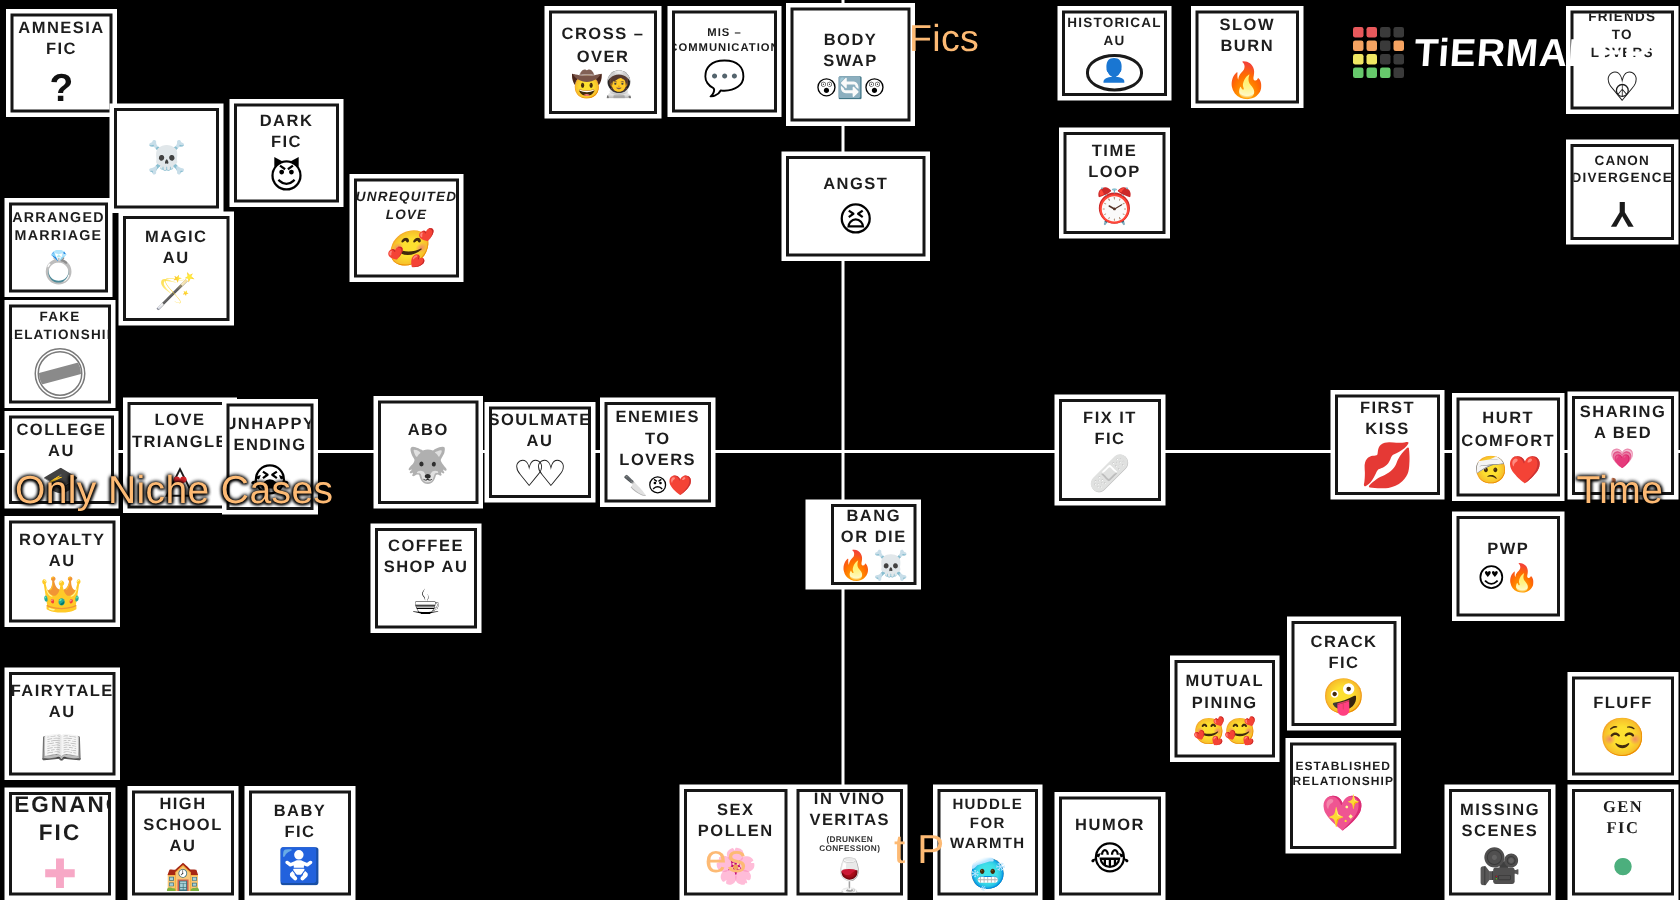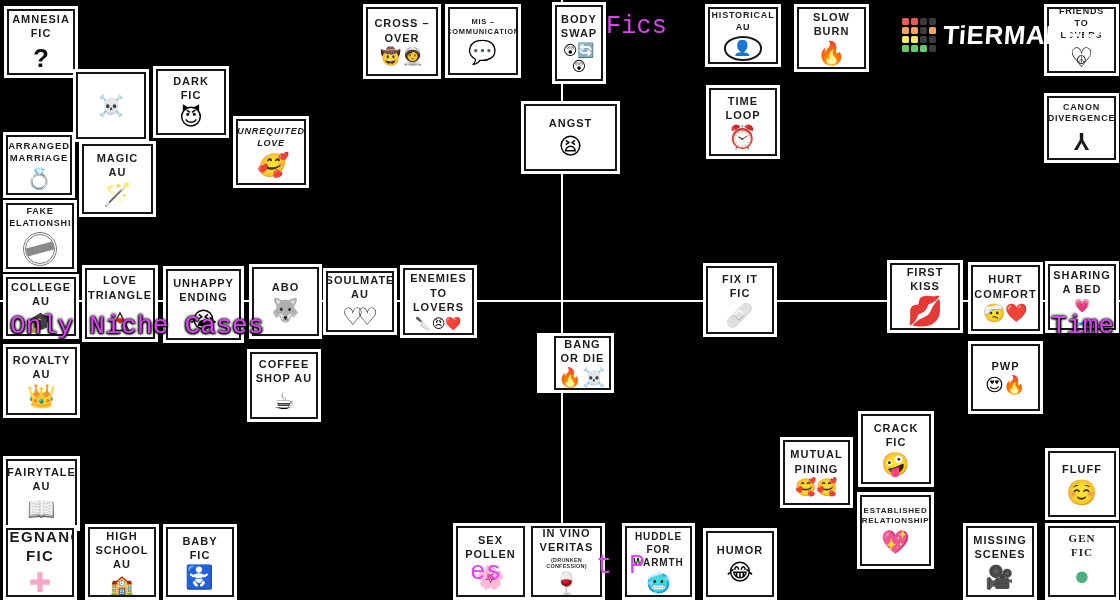--- a/index.html
+++ b/index.html
@@ -44,23 +44,22 @@
   .glyph.stamp{
     width:28px;height:28px;border:3px double #7a7a7a;border-radius:50%;
     position:relative;overflow:hidden;
   }
   .glyph.stamp::after{
     content:"";position:absolute;left:-5px;right:-5px;top:10px;height:8px;
     background:#8a8a8a;transform:rotate(-15deg);
   }
   
   .overlay-label{
-    position:absolute;color:#d946ef;font-size:26px;letter-spacing:.01em;z-index:30;
+    position:absolute;color:#fdba74;font-size:26px;letter-spacing:.01em;z-index:30;
     white-space:nowrap;
-    font-family:Liberation Mono, monospace;
   }
   .overlay-label.outlined{
     text-shadow:0 0 3px #000,0 0 3px #000,1px 1px 2px #000,-1px 1px 2px #000;
   }
   
   #watermark{position:absolute;left:902px;top:18px;display:flex;align-items:center;gap:7px;z-index:5;}
   #wm-grid{display:grid;grid-template-columns:repeat(4,7px);grid-auto-rows:7px;gap:2px;}
   #wm-grid span{border-radius:1.5px;display:block;}
   #wm-label{
     color:#fff;font-size:26px;font-weight:900;letter-spacing:.02em;
@@ -158,21 +157,21 @@
     </div>
   </div>
     <div class="card" style="left: 82px; top: 265px; width: 76px; height: 77px;">
     <div class="inner">
       <div class="title">LOVE
 TRIANGLE</div>
 
       <div class="glyph tri-heart" style="font-size: 26px;">△</div>
     </div>
   </div>
-    <div class="card" style="left: 163px; top: 266px; width: 81px; height: 77px;">
+    <div class="card" style="left: 148px; top: 266px; width: 64px; height: 77px;">
     <div class="inner">
       <div class="title">UNHAPPY
 ENDING</div>
 
       <div class="glyph">😭</div>
     </div>
   </div>
     <div class="card" style="left: 249px; top: 264px; width: 73px; height: 75px;">
     <div class="inner">
       <div class="title">ABO</div>
@@ -206,21 +205,21 @@
     </div>
   </div>
     <div class="card" style="left: 247px; top: 349px; width: 74px; height: 73px;">
     <div class="inner">
       <div class="title">COFFEE
 SHOP AU</div>
 
       <div class="glyph">☕</div>
     </div>
   </div>
-    <div class="card" style="left: 3px; top: 445px; width: 77px; height: 75px; margin-top: 11px;">
+    <div class="card" style="left: 3px; top: 445px; width: 77px; height: 75px;">
     <div class="inner">
       <div class="title">FAIRYTALE
 AU</div>
 
       <div class="glyph gray">📖</div>
     </div>
   </div>
     <div class="card" style="left: 3px; top: 525px; width: 74px; height: 75px;">
     <div class="inner">
       <div class="title" style="font-size: 15px;">PREGNANCY
@@ -255,21 +254,21 @@
     </div>
   </div>
     <div class="card" style="left: 445px; top: 4px; width: 76px; height: 74px;">
     <div class="inner">
       <div class="title" style="font-size: 7.5px;">MIS –
 COMMUNICATION</div>
 
       <div class="glyph">💬</div>
     </div>
   </div>
-    <div class="card" style="left: 552px; top: 2px; width: 54px; height: 82px;">
+    <div class="card" style="left: 524px; top: 2px; width: 86px; height: 82px;">
     <div class="inner">
       <div class="title">BODY
 SWAP</div>
 
       <div class="glyph" style="font-size: 14px;">😲🔄😲</div>
     </div>
   </div>
     <div class="card" style="left: 521px; top: 101px; width: 99px; height: 73px;">
     <div class="inner">
       <div class="title">ANGST</div>

